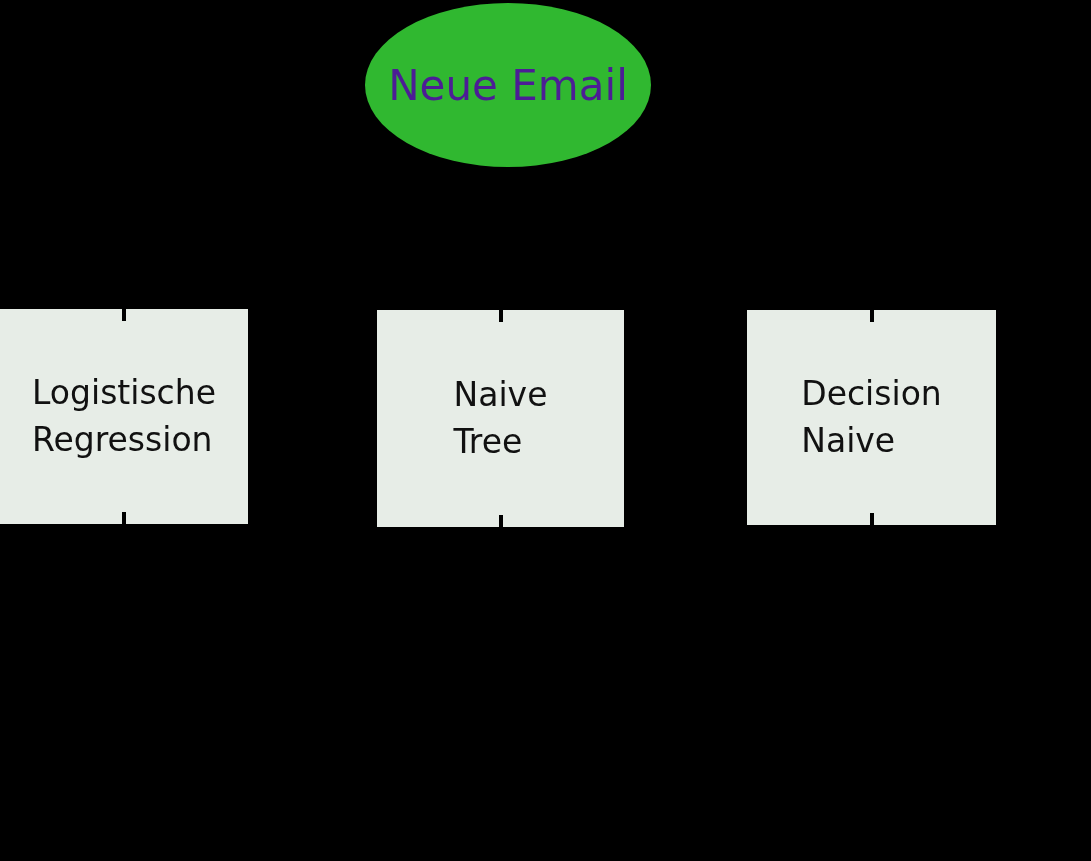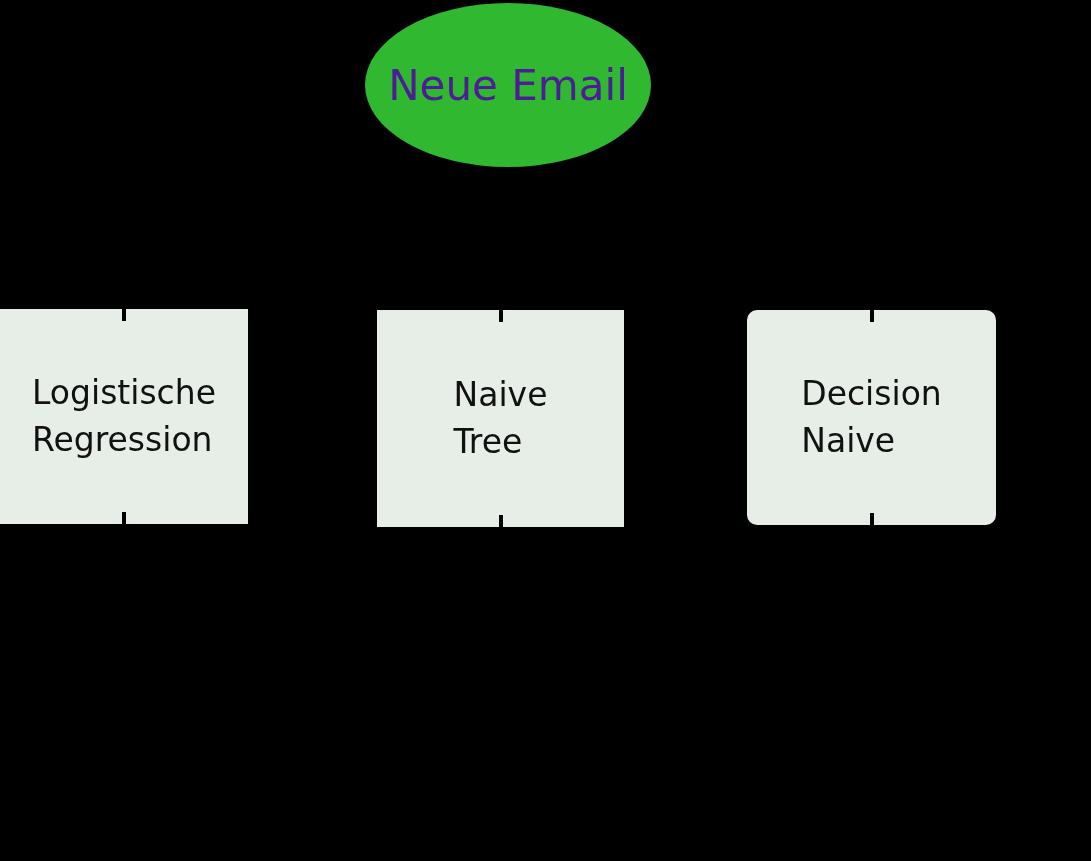--- a/index.html
+++ b/index.html
@@ -40,21 +40,21 @@
     justify-content: center;
   }
   .node-box .label-block {
     text-align: left;
     color: #111111;
     font-size: 33px;
     line-height: 1.42;
   }
   .box-logistic { left: 0px;   top: 309px; width: 248px; height: 215px; }
   .box-naive    { left: 377px; top: 310px; width: 247px; height: 217px; }
-  .box-decision { left: 747px; top: 310px; width: 249px; height: 215px; border-radius: 10px; }
+  .box-decision { left: 747px; top: 310px; width: 249px; height: 215px; }
   .notch {
     position: absolute;
     left: calc(50% - 2px);
     width: 4px;
     height: 12px;
     background: #000000;
   }
   .notch.top { top: 0; }
   .notch.bottom { bottom: 0; }
   .line { display: block; }

